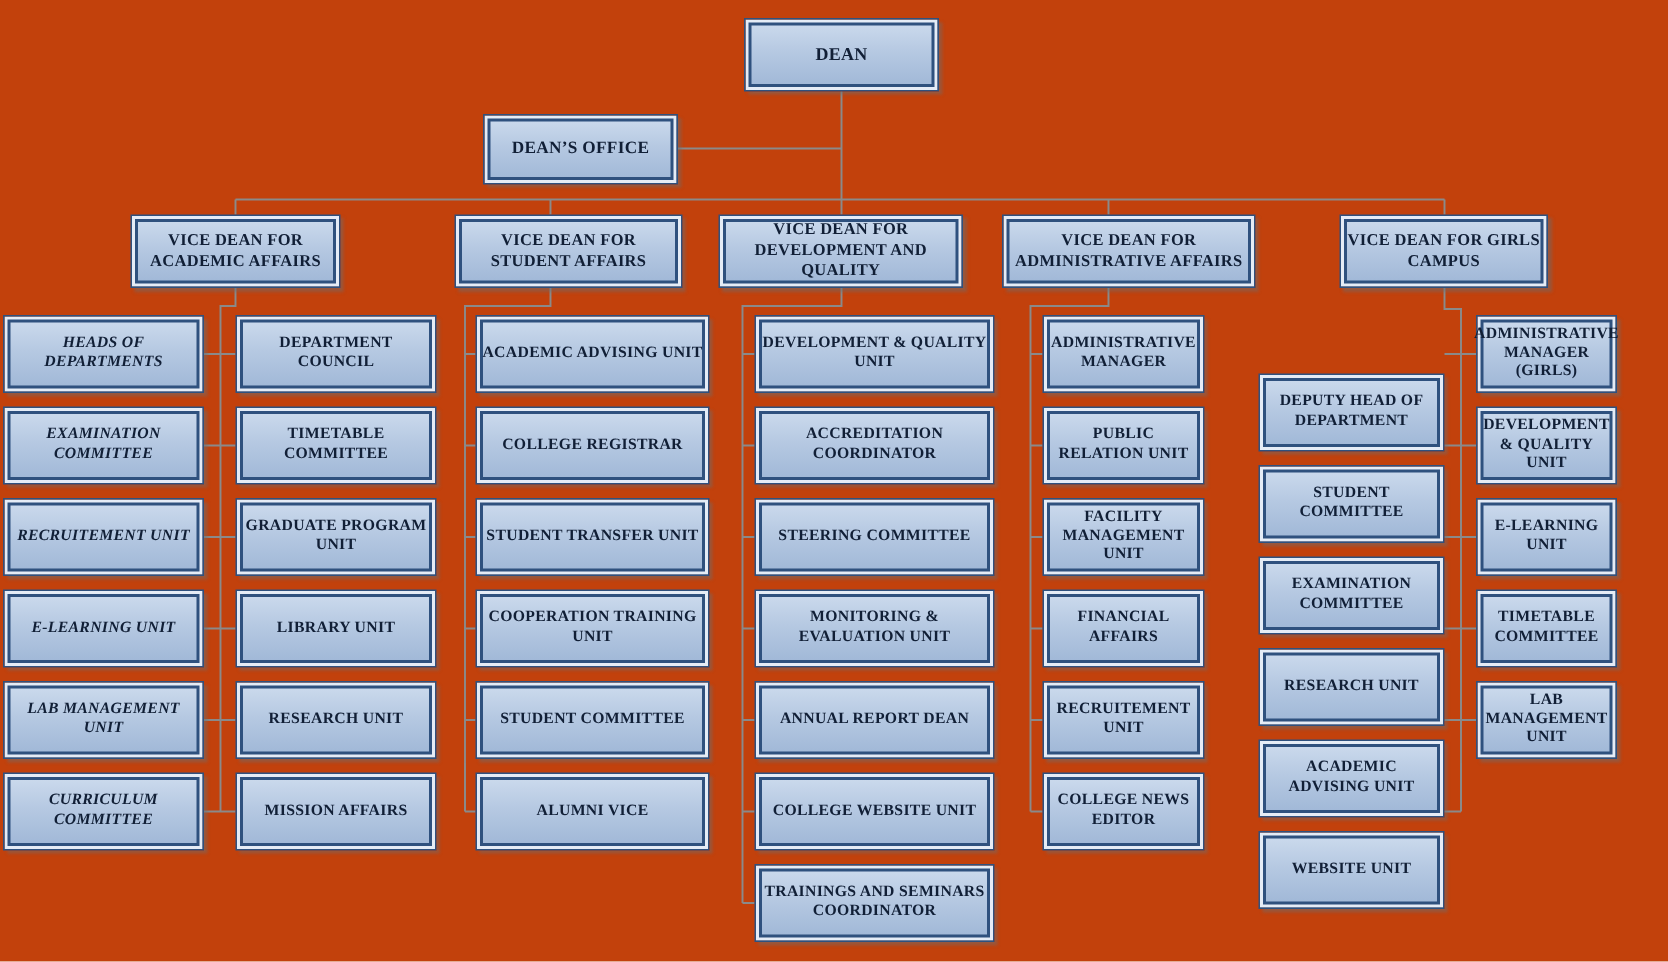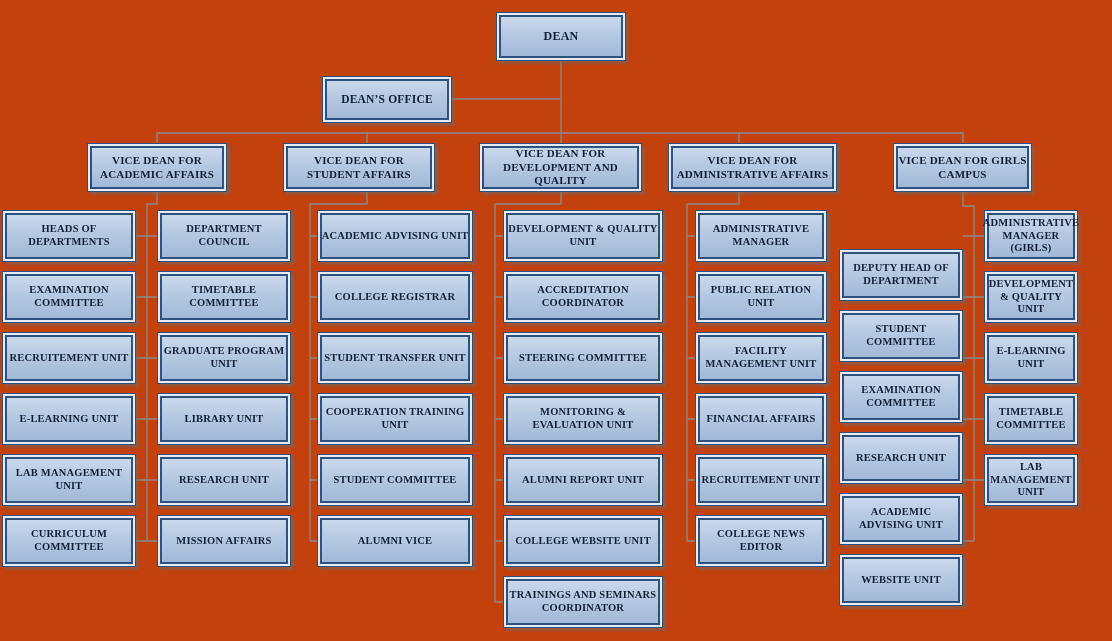--- a/index.html
+++ b/index.html
@@ -15,31 +15,31 @@
     padding:2px 3px;
     background:linear-gradient(180deg,#cedcee 0%,#b6c9e2 45%,#9eb6d6 100%);
     border:1px solid #2f517e;
     box-shadow:inset 0 0 0 2px #e5ecf6, inset 0 0 0 4px #2f517e, 2.5px 2.5px 2px rgba(110,110,110,0.5);
     color:#111f36;font-weight:bold;font-size:11px;line-height:1.22;letter-spacing:.2px;
   }
   .dean{left:496px;top:12px;width:130px;height:49px;font-size:12px;}
   .office{left:322px;top:76px;width:130px;height:47px;font-size:11.5px;}
   .vd{top:143px;height:49px;}
   .vd1{left:87px;width:140px;}
-  .vd2{left:283px;width:152px;}
+  .vd2{left:303px;width:152px;}
   .vd3{left:479px;width:163px;}
   .vd4{left:668px;width:169px;font-family:Liberation Serif, serif;}
   .vd5{left:893px;width:139px;}
   .unit{height:52px;font-size:10.5px;}
   .r0{top:210px}.r1{top:271px}.r2{top:332px}.r3{top:393px}.r4{top:454px}.r5{top:515px}.r6{top:576px}
-  .c-al{left:2px;width:134px;}
+  .c-al{left:2px;width:134px;font-style:italic;}
   .c-ar{left:157px;width:134px;}
   .c-st{left:317px;width:156px;}
   .c-dv{left:503px;width:160px;}
-  .c-ad{left:695px;width:132px;}
+  .c-ad{left:695px;width:108px;}
   .c-gl{left:839px;width:124px;margin-top:39px;}
   .c-gr{left:984px;width:94px;}
 </style>
 </head>
 <body>
 
 <div class="canvas">
 
   <svg class="lines" viewBox="0 0 1112 641" xmlns="http://www.w3.org/2000/svg">
     <path fill="none" stroke="#8a8a8a" stroke-width="1.3" d="
@@ -86,21 +86,21 @@
   <div class="node unit c-st r1">COLLEGE REGISTRAR</div>
   <div class="node unit c-st r2">STUDENT TRANSFER UNIT</div>
   <div class="node unit c-st r3">COOPERATION TRAINING UNIT</div>
   <div class="node unit c-st r4">STUDENT COMMITTEE</div>
   <div class="node unit c-st r5">ALUMNI VICE</div>
 
   <div class="node unit c-dv r0">DEVELOPMENT &amp; QUALITY UNIT</div>
   <div class="node unit c-dv r1">ACCREDITATION COORDINATOR</div>
   <div class="node unit c-dv r2">STEERING COMMITTEE</div>
   <div class="node unit c-dv r3">MONITORING &amp; EVALUATION UNIT</div>
-  <div class="node unit c-dv r4">ALUMNI REPORT UNIT</div>
+  <div class="node unit c-dv r4">ANNUAL REPORT DEAN</div>
   <div class="node unit c-dv r5">COLLEGE WEBSITE UNIT</div>
   <div class="node unit c-dv r6">TRAININGS AND SEMINARS COORDINATOR</div>
 
   <div class="node unit c-ad r0">ADMINISTRATIVE MANAGER</div>
   <div class="node unit c-ad r1">PUBLIC RELATION UNIT</div>
   <div class="node unit c-ad r2">FACILITY MANAGEMENT UNIT</div>
   <div class="node unit c-ad r3">FINANCIAL AFFAIRS</div>
   <div class="node unit c-ad r4">RECRUITEMENT UNIT</div>
   <div class="node unit c-ad r5">COLLEGE NEWS EDITOR</div>
 

